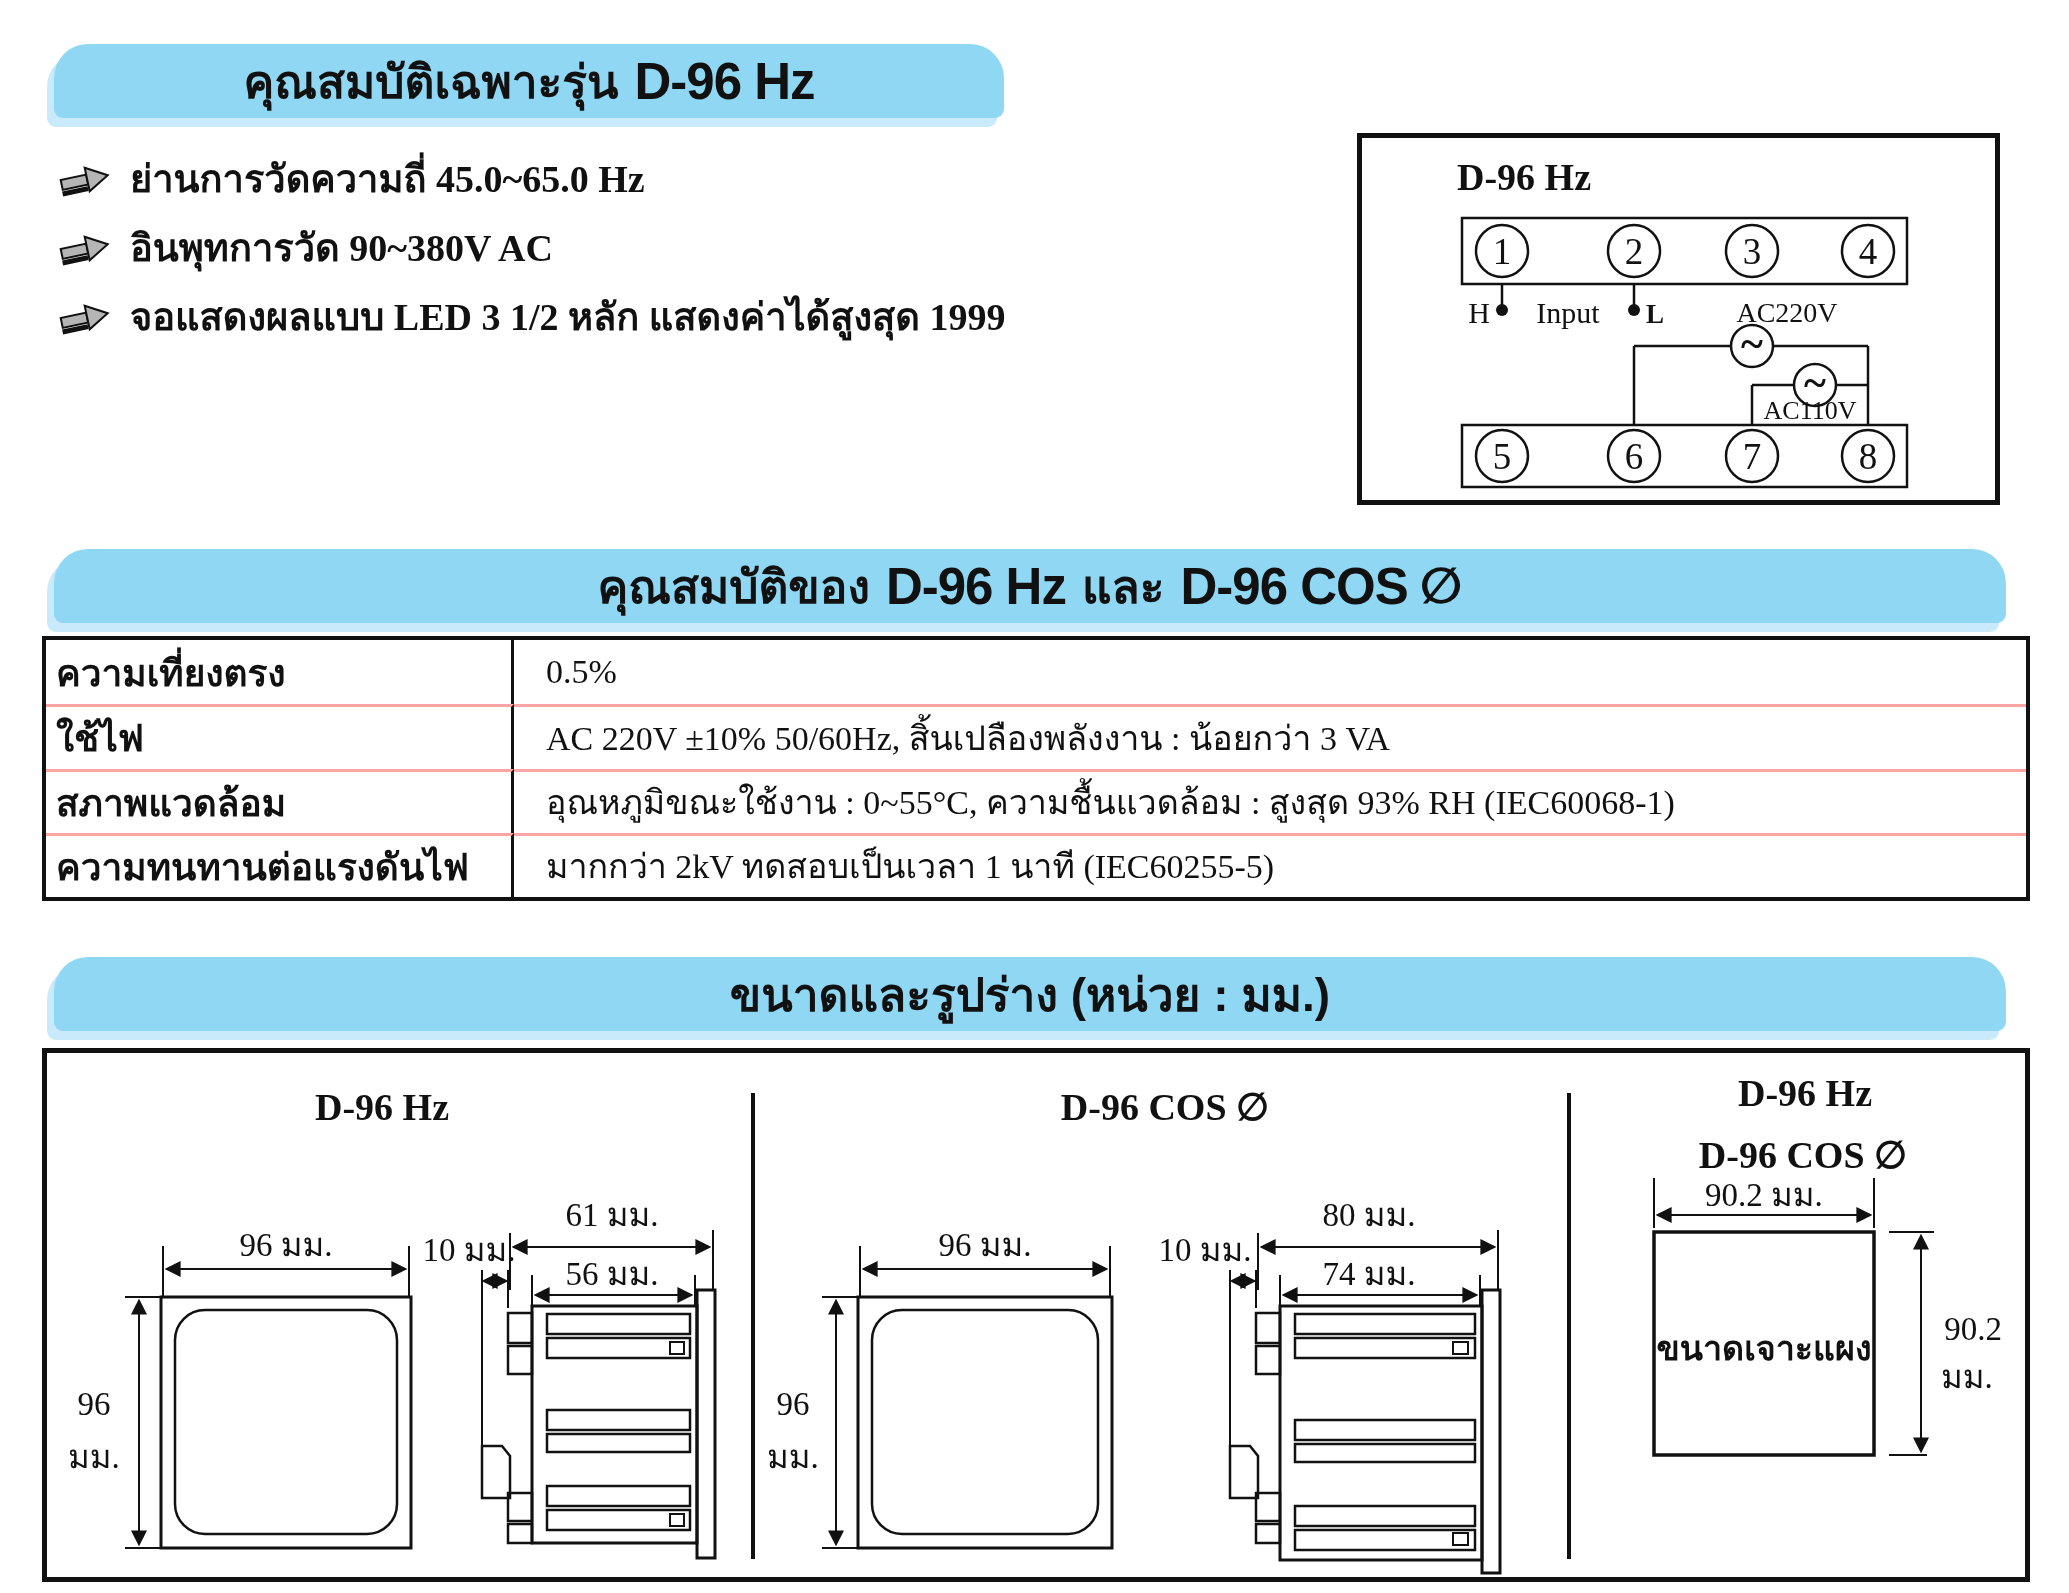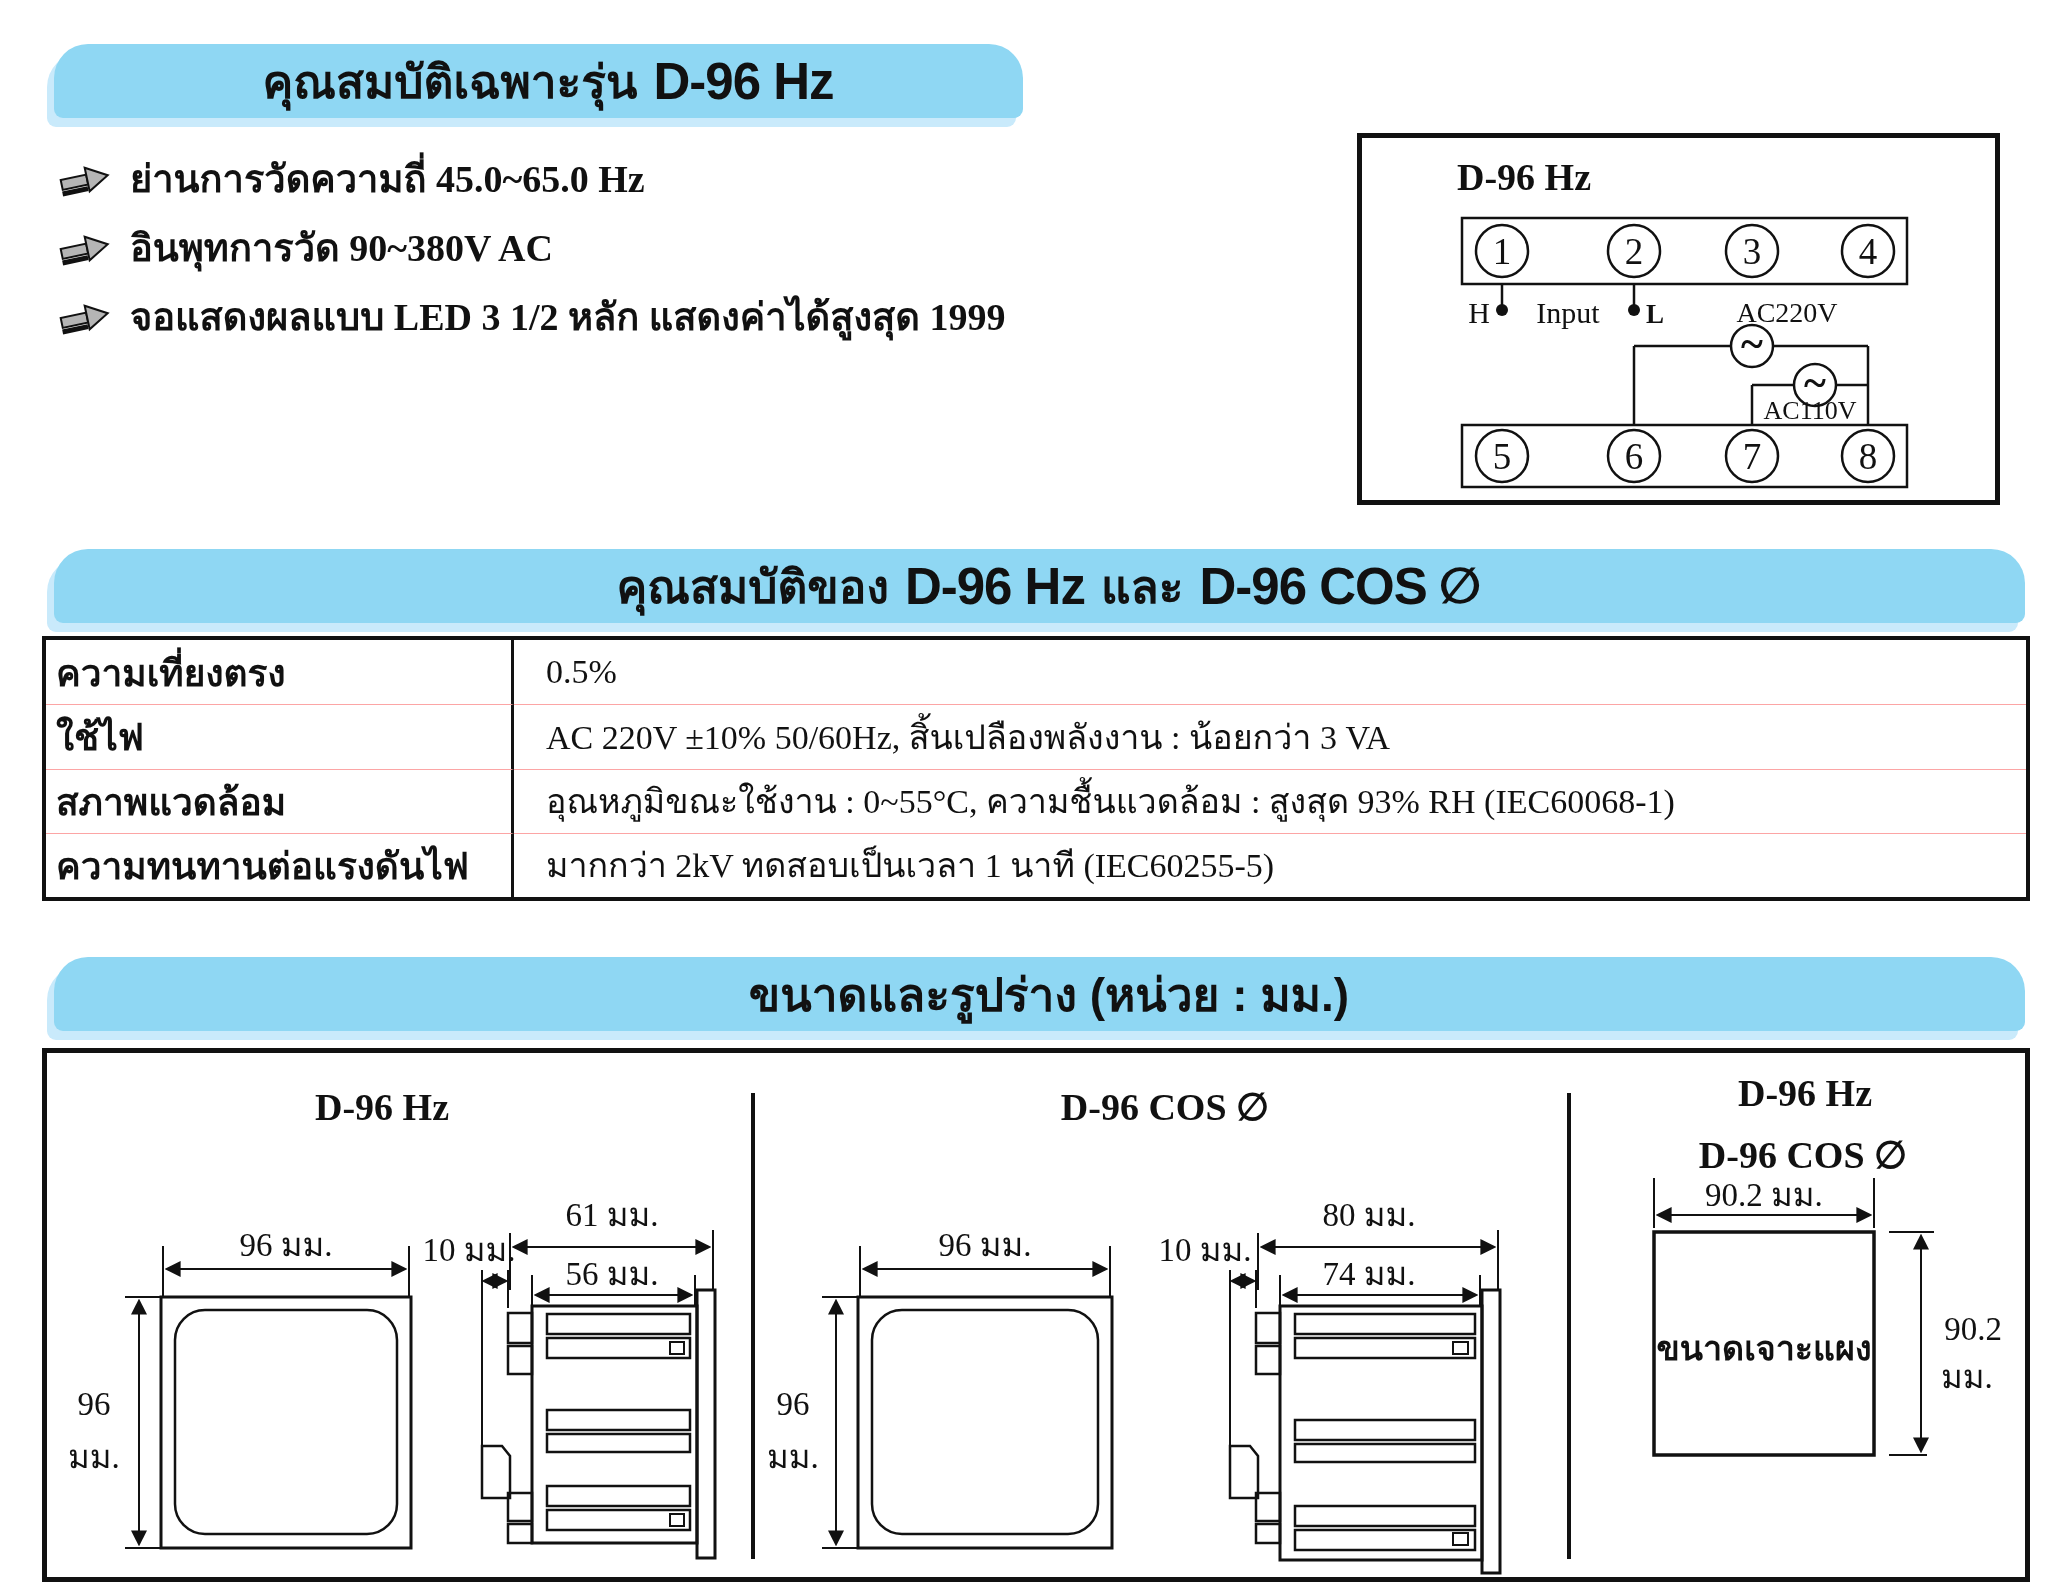--- a/index.html
+++ b/index.html
@@ -1,21 +1,21 @@
 <!DOCTYPE html>
 <html><head>
 <meta charset="utf-8">
 <style>
   html,body{margin:0;padding:0;background:#ffffff;}
   .page{position:relative;width:2069px;height:1593px;background:#fff;overflow:hidden;
         font-family:"Liberation Serif","DejaVu Serif",serif;color:#111;}
   
   .banner{position:absolute;background:#8FD7F3;border-radius:34px 34px 9px 9px;
           display:flex;align-items:center;justify-content:center;
-          box-shadow:-7px 9px 0 0 #C9EAFB;white-space:nowrap;padding-left:19px;}
+          box-shadow:-7px 9px 0 0 #C9EAFB;white-space:nowrap;}
   .banner .th{font-family:"Liberation Sans","DejaVu Sans",sans-serif;font-weight:900;font-size:46px;color:#111;}
   .banner .model{font-family:"Liberation Sans","DejaVu Sans",sans-serif;font-weight:900;font-size:51px;
                  letter-spacing:-1px;margin-left:16px;color:#111;}
   .banner .mid-sep{font-family:"Liberation Sans","DejaVu Sans",sans-serif;font-weight:900;font-size:46px;margin:0 16px;text-align:right;}
   .banner .phi{font-family:"DejaVu Sans",sans-serif;font-weight:700;font-size:50px;margin-left:12px;}
   #b-features{left:54px;top:44px;width:950px;height:74px;}
   #b-wiring{left:1360px;top:44px;width:646px;height:74px;}
   #b-specs{left:54px;top:549px;width:1952px;height:74px;}
   #b-dims{left:54px;top:957px;width:1952px;height:74px;}
   
@@ -23,21 +23,21 @@
           font-weight:bold;font-size:38px;white-space:nowrap;}
   .bullet svg{flex:0 0 auto;}
   
   .wiring-border{position:absolute;left:1357px;top:133px;width:643px;height:372px;
                  border:5px solid #111;box-sizing:border-box;background:#fff;}
   #wiring-svg{position:absolute;left:1362px;top:138px;}
   
   .spec-table{position:absolute;left:42px;top:636px;width:1988px;height:265px;
               border:4px solid #111;box-sizing:border-box;display:grid;
               grid-template-columns:468px 1fr;grid-auto-rows:1fr;background:#fff;}
-  .cell{display:flex;align-items:center;box-sizing:border-box;border-top:1px solid #fca5a5;overflow:hidden;}
+  .cell{display:flex;align-items:center;box-sizing:border-box;border-top:3px solid #fca5a5;overflow:hidden;}
   .cell.r0{border-top:none;}
   .cell.lbl{border-right:3px solid #111;font-weight:bold;font-size:37px;padding-left:10px;}
   .cell.val{font-size:34px;padding-left:32px;white-space:nowrap;}
   
   .dims-border{position:absolute;left:42px;top:1048px;width:1988px;height:534px;
                border:5px solid #111;box-sizing:border-box;background:#fff;}
   .vdiv{position:absolute;top:1093px;height:466px;width:4px;background:#111;}
   #vd1{left:751px;} #vd2{left:1567px;}
   .secsvg{position:absolute;top:1048px;}
   

